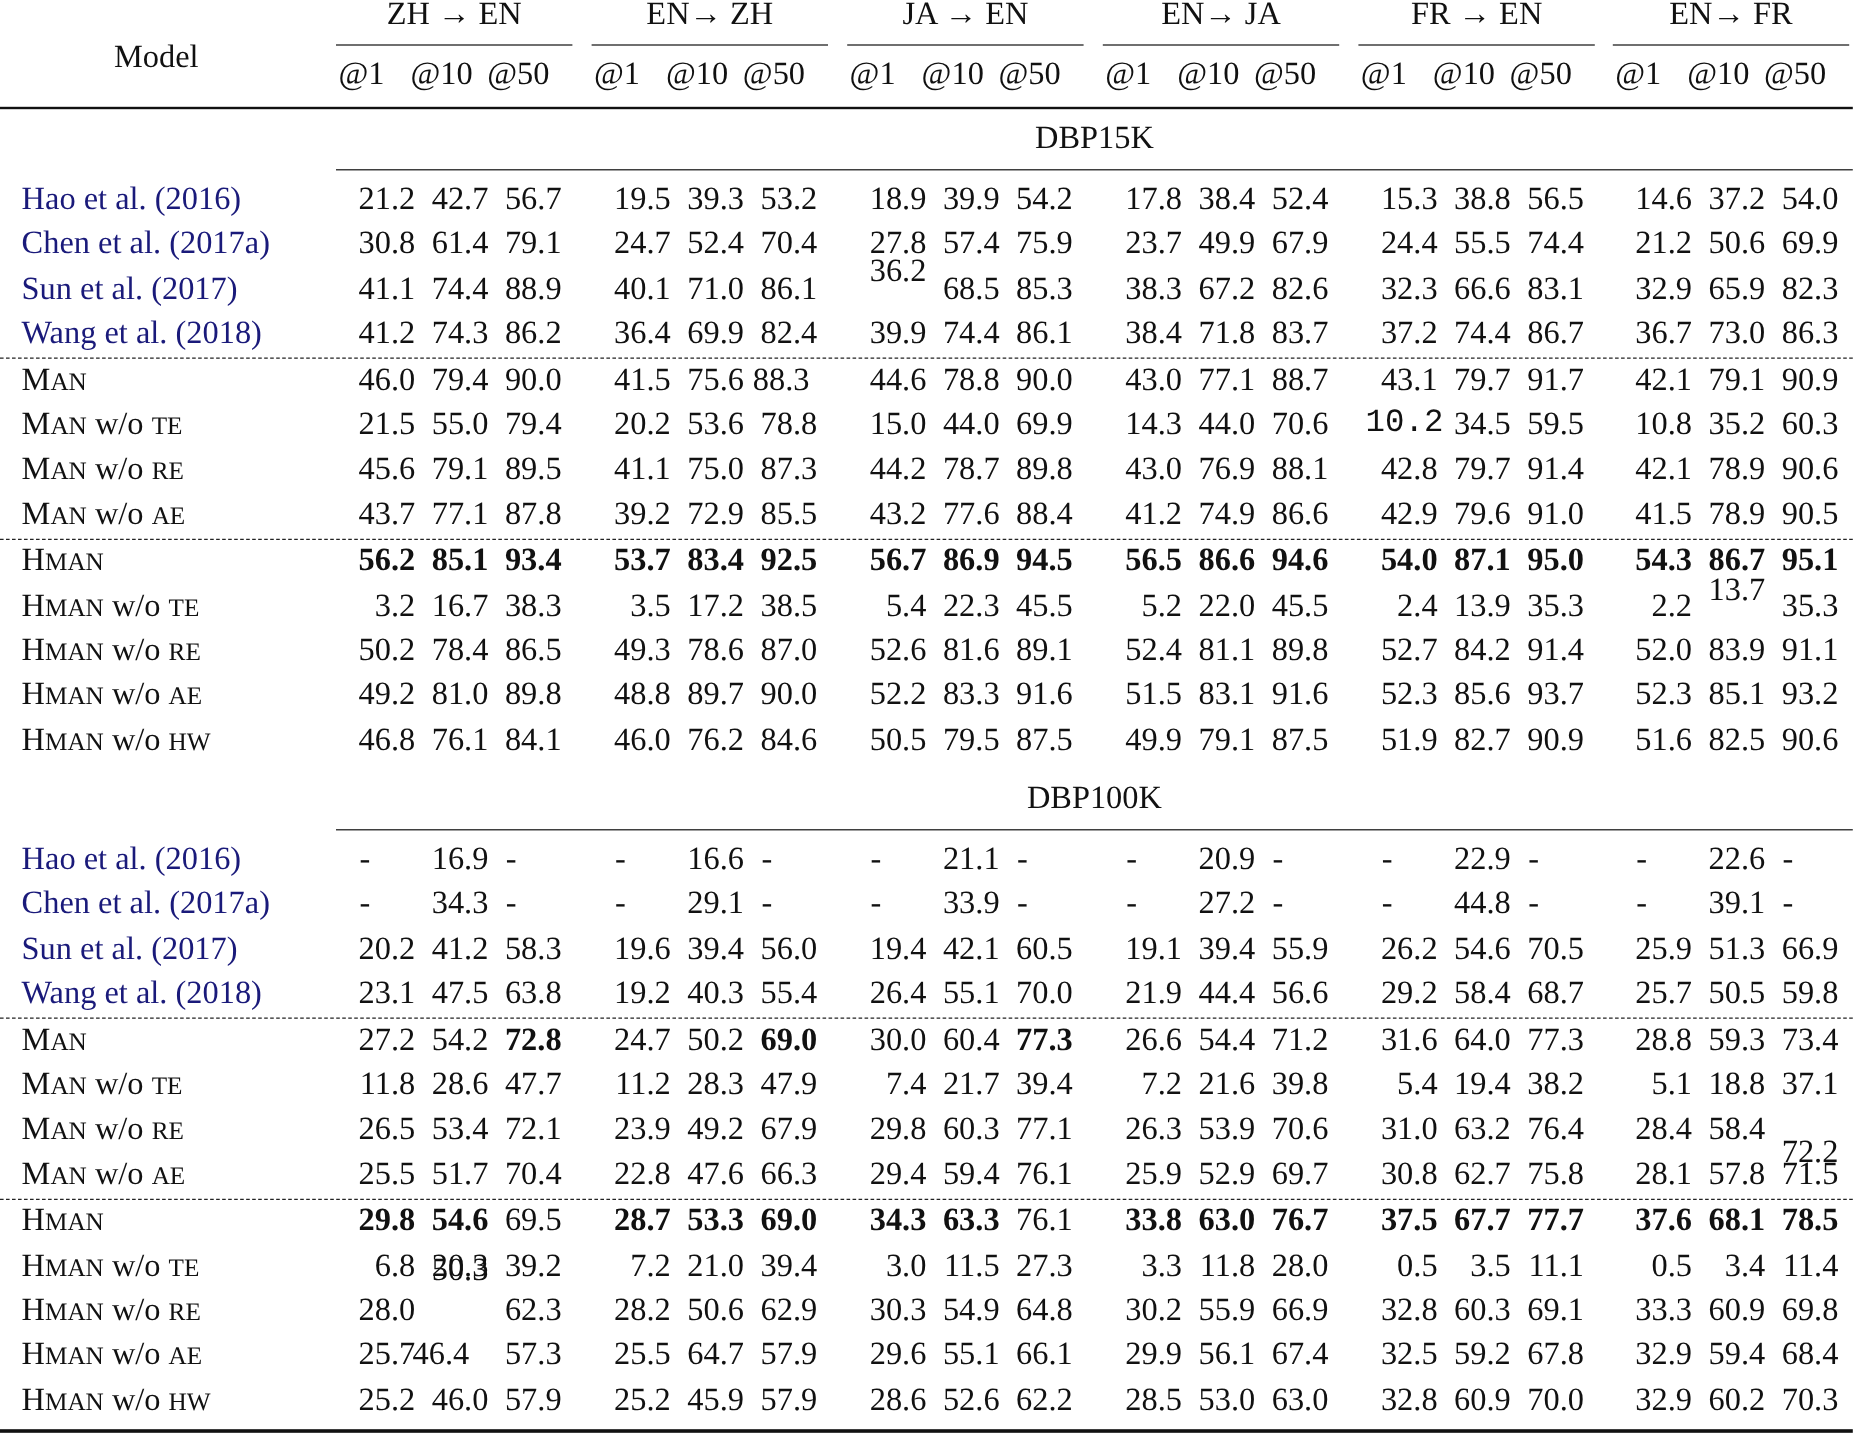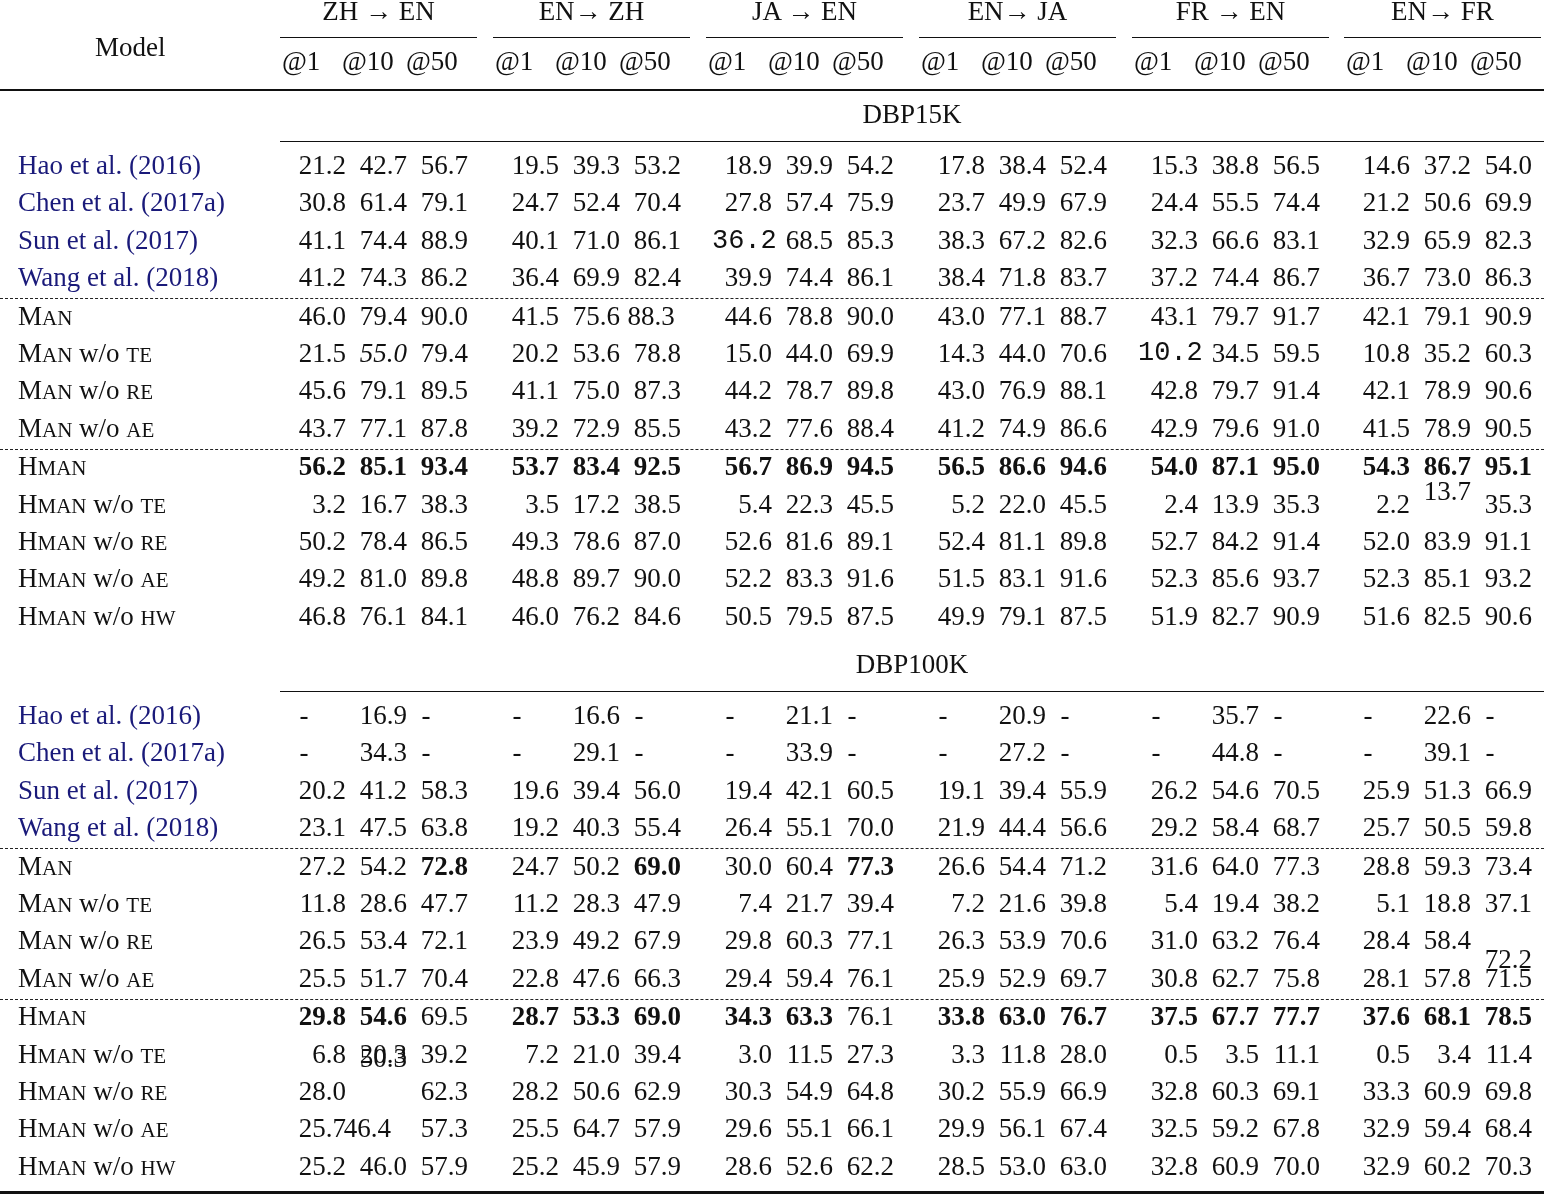--- a/index.html
+++ b/index.html
@@ -98,21 +98,21 @@
     <div class="num" style="left: 1350px; top: 187.3px;">21.2</div>
     <div class="num" style="left: 1411px; top: 187.3px;">50.6</div>
     <div class="num" style="left: 1472px; top: 187.3px;">69.9</div>
     <div class="model-cell cite" style="top: 224.6px;">Sun et al. (2017)</div>
     <div class="num" style="left: 286px; top: 224.6px;">41.1</div>
     <div class="num" style="left: 347px; top: 224.6px;">74.4</div>
     <div class="num" style="left: 408px; top: 224.6px;">88.9</div>
     <div class="num" style="left: 499px; top: 224.6px;">40.1</div>
     <div class="num" style="left: 560px; top: 224.6px;">71.0</div>
     <div class="num" style="left: 621px; top: 224.6px;">86.1</div>
-    <div class="num" style="left: 712px; top: 226px; font-family: Liberation Mono, monospace;">36.2</div>
+    <div class="num" style="left: 712px; top: 210px;">36.2</div>
     <div class="num" style="left: 773px; top: 224.6px;">68.5</div>
     <div class="num" style="left: 834px; top: 224.6px;">85.3</div>
     <div class="num" style="left: 925px; top: 224.6px;">38.3</div>
     <div class="num" style="left: 986px; top: 224.6px;">67.2</div>
     <div class="num" style="left: 1047px; top: 224.6px;">82.6</div>
     <div class="num" style="left: 1138px; top: 224.6px;">32.3</div>
     <div class="num" style="left: 1199px; top: 224.6px;">66.6</div>
     <div class="num" style="left: 1260px; top: 224.6px;">83.1</div>
     <div class="num" style="left: 1350px; top: 224.6px;">32.9</div>
     <div class="num" style="left: 1411px; top: 224.6px;">65.9</div>
@@ -151,21 +151,21 @@
     <div class="num" style="left: 986px; top: 300.7px;">77.1</div>
     <div class="num" style="left: 1047px; top: 300.7px;">88.7</div>
     <div class="num" style="left: 1138px; top: 300.7px;">43.1</div>
     <div class="num" style="left: 1199px; top: 300.7px;">79.7</div>
     <div class="num" style="left: 1260px; top: 300.7px;">91.7</div>
     <div class="num" style="left: 1350px; top: 300.7px;">42.1</div>
     <div class="num" style="left: 1411px; top: 300.7px;">79.1</div>
     <div class="num" style="left: 1472px; top: 300.7px;">90.9</div>
     <div class="model-cell" style="top: 338px;"><span class="sc-big">M</span><span class="sc-small">AN</span><span class="sc-big"> w/o </span><span class="sc-small">TE</span></div>
     <div class="num" style="left: 286px; top: 338px;">21.5</div>
-    <div class="num" style="left: 347px; top: 338px; font-style: italic;">55.0</div>
+    <div class="num" style="left: 347px; top: 338px;">55.0</div>
     <div class="num" style="left: 408px; top: 338px;">79.4</div>
     <div class="num" style="left: 499px; top: 338px;">20.2</div>
     <div class="num" style="left: 560px; top: 338px;">53.6</div>
     <div class="num" style="left: 621px; top: 338px;">78.8</div>
     <div class="num" style="left: 712px; top: 338px;">15.0</div>
     <div class="num" style="left: 773px; top: 338px;">44.0</div>
     <div class="num" style="left: 834px; top: 338px;">69.9</div>
     <div class="num" style="left: 925px; top: 338px;">14.3</div>
     <div class="num" style="left: 986px; top: 338px;">44.0</div>
     <div class="num" style="left: 1047px; top: 338px;">70.6</div>
@@ -318,21 +318,21 @@
     <div class="num" style="left: 487px; top: 700px; text-align: center;">-</div>
     <div class="num" style="left: 560px; top: 700px;">16.6</div>
     <div class="num" style="left: 609px; top: 700px; text-align: center;">-</div>
     <div class="num" style="left: 700px; top: 700px; text-align: center;">-</div>
     <div class="num" style="left: 773px; top: 700px;">21.1</div>
     <div class="num" style="left: 822px; top: 700px; text-align: center;">-</div>
     <div class="num" style="left: 913px; top: 700px; text-align: center;">-</div>
     <div class="num" style="left: 986px; top: 700px;">20.9</div>
     <div class="num" style="left: 1035px; top: 700px; text-align: center;">-</div>
     <div class="num" style="left: 1126px; top: 700px; text-align: center;">-</div>
-    <div class="num" style="left: 1199px; top: 700px;">35.7</div>
+    <div class="num" style="left: 1199px; top: 700px;">22.9</div>
     <div class="num" style="left: 1248px; top: 700px; text-align: center;">-</div>
     <div class="num" style="left: 1338px; top: 700px; text-align: center;">-</div>
     <div class="num" style="left: 1411px; top: 700px;">22.6</div>
     <div class="num" style="left: 1460px; top: 700px; text-align: center;">-</div>
     <div class="model-cell cite" style="top: 737.3px;">Chen et al. (2017a)</div>
     <div class="num" style="left: 274px; top: 737.3px; text-align: center;">-</div>
     <div class="num" style="left: 347px; top: 737.3px;">34.3</div>
     <div class="num" style="left: 396px; top: 737.3px; text-align: center;">-</div>
     <div class="num" style="left: 487px; top: 737.3px; text-align: center;">-</div>
     <div class="num" style="left: 560px; top: 737.3px;">29.1</div>

